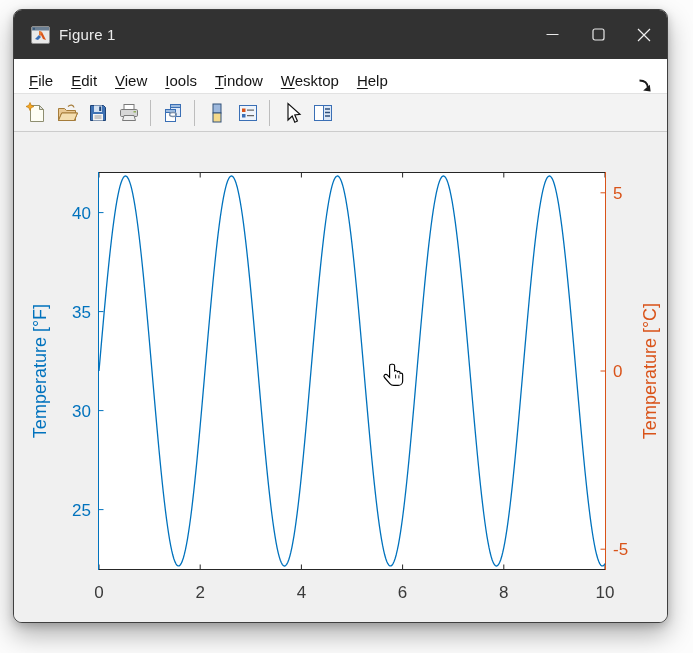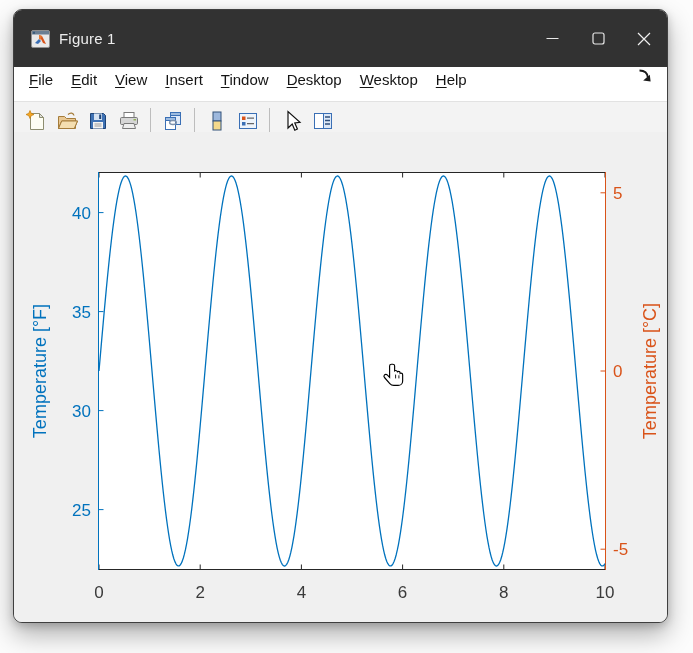--- a/index.html
+++ b/index.html
@@ -10,31 +10,31 @@
     position:relative; overflow:hidden;
   }
   .window {
     position:absolute; left:13px; top:9px; width:655px; height:614px;
     border:1px solid #3f3f3f; border-radius:9px; overflow:hidden;
     background:#f0f0f0;
     box-shadow:0 12px 26px rgba(0,0,0,.30), 0 3px 8px rgba(0,0,0,.18);
   }
   
   .titlebar {
-    height:57px; background:#323232; display:flex; align-items:center;
+    height:49px; background:#323232; display:flex; align-items:center;
     color:#ececec;
   }
   .titlebar .app-icon { margin-left:17px; width:19px; height:18px; flex:0 0 auto; }
   .titlebar .title { margin-left:9px; font-size:15px; letter-spacing:.2px; }
   .win-controls { margin-left:auto; display:flex; height:100%; }
   .win-btn { width:46px; height:100%; display:flex; align-items:center; justify-content:center; }
   
   .menubar {
     height:35px; background:#ffffff; border-bottom:1px solid #e2e2e2;
-    display:flex; align-items:flex-start; padding:0 8px 0 6px; color:#141414;
+    display:flex; align-items:flex-end; padding:0 8px 0 6px; color:#141414;
   }
   .menu-item { font-size:15px; padding:4px 9px; cursor:default; }
   .menu-item u { text-decoration:underline; text-underline-offset:2px; }
   .dock-btn { margin-left:auto; margin-right:6px; width:18px; height:16px; display:flex; align-items:center; justify-content:center; }
   
   .toolbar {
     height:38px; background:#f3f3f3; border-bottom:1px solid #cccccc;
     display:flex; align-items:center; padding:0 6px;
   }
   .tb-btn { width:31px; height:30px; display:flex; align-items:center; justify-content:center; border-radius:3px; }
@@ -76,23 +76,22 @@
           <path d="M1 1 L13 13 M13 1 L1 13" stroke="#efefef" stroke-width="1.2"></path>
         </svg>
       </div>
     </div>
   </div>
 
   <div class="menubar">
     <span class="menu-item"><u>F</u><span>ile</span></span>
     <span class="menu-item"><u>E</u><span>dit</span></span>
     <span class="menu-item"><u>V</u><span>iew</span></span>
-    <span class="menu-item"><u>I</u><span>nsert</span></span>
+    <span class="menu-item"><u>I</u><span>ools</span></span>
     <span class="menu-item"><u>T</u><span>indow</span></span>
-    <span class="menu-item"><u>D</u><span>esktop</span></span>
     <span class="menu-item"><u>W</u><span>esktop</span></span>
     <span class="menu-item"><u>H</u><span>elp</span></span>
     <span class="dock-btn">
       <svg width="15" height="15" viewBox="0 0 15 15">
         <path d="M2.5 2.5 C8.5 2.5 10.5 5 10.8 9.5" fill="none" stroke="#1a1a1a" stroke-width="1.8"></path>
         <polygon points="13.6,13.6 12.8,6.8 6.2,12.6" fill="#1a1a1a"></polygon>
       </svg>
     </span>
   </div>
 

